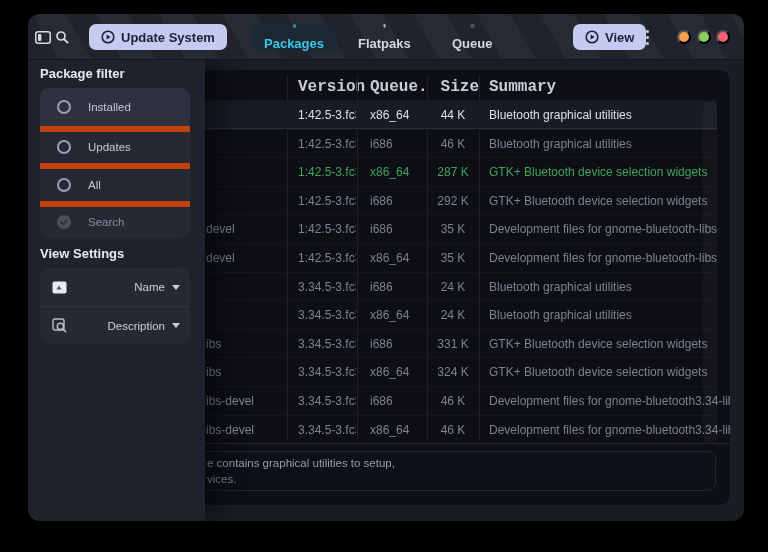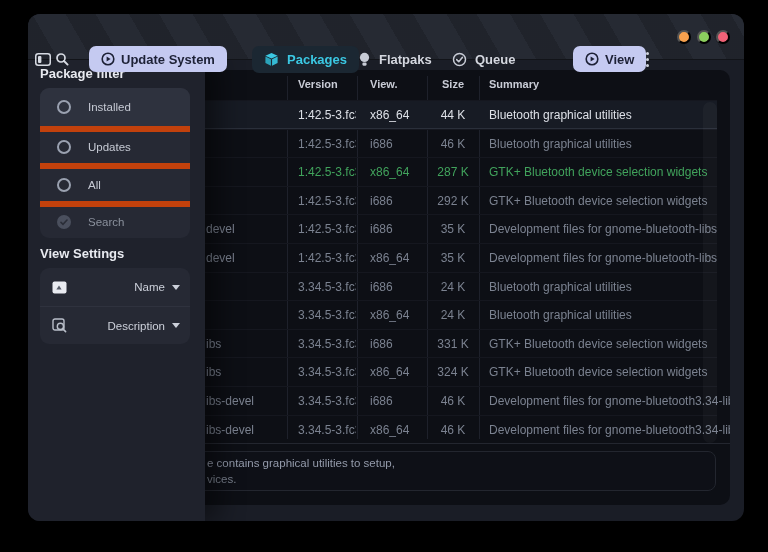--- a/index.html
+++ b/index.html
@@ -9,36 +9,36 @@
 
   
   .window { position:absolute; left:28px; top:14px; width:716px; height:507px;
     background:#1a1d26; border-radius:12px; box-shadow:0 8px 30px rgba(0,0,0,.8); }
 
   
   .headerbar { position:absolute; left:0; top:0; width:716px; height:46px;
     border-radius:12px 12px 0 0; background-color:#262a33;
     background-image:repeating-linear-gradient(60deg, rgba(0,0,0,.16) 0 26px, rgba(0,0,0,0) 26px 55px);
     border-bottom:1px solid #121419; z-index:30; }
-  .hb-item { position:absolute; display:flex; align-items:center; justify-content:center;margin-top:22px; }
+  .hb-item { position:absolute; display:flex; align-items:center; justify-content:center; }
   .icon-btn { width:24px; height:24px; top:11px; border-radius:6px; background:transparent; border:none; cursor:pointer; }
   .pill-btn { height:26px; top:10px; border-radius:7px; background:#c5caf1; color:#1d2136;
     font-size:13px; font-weight:700; display:flex; gap:6px; align-items:center; padding:0 12px; border:none; }
   .tab { height:27px; top:10px; display:flex; gap:8px; align-items:center; padding:0 12px;
-    border-radius:7px; font-size:13px; font-weight:700; color:#d4d7df; background:transparent; }
+    border-radius:7px; font-size:13px; font-weight:700; color:#d4d7df; background:transparent;flex-direction:column; }
   .tab.active { background:#1b2732; color:#3bc8e3; }
   .kebab { display:flex; flex-direction:column; gap:3px; }
   .kebab i { width:3px; height:3px; border-radius:50%; background:#d0d4de; }
   .wdot { position:absolute; top:16px; width:14px; height:14px; border-radius:50%; }
 
   
   .card { position:absolute; left:8px; top:56px; width:694px; height:435px;
     background:#0d0f15; border-radius:10px; z-index:5; overflow:hidden; }
   .thead { position:absolute; left:0; top:0; width:100%; height:30px;
-    font-size:11px; font-weight:700; color:#c9ccd6; }
+    font-size:16px; font-weight:700; color:#c9ccd6;font-family:Liberation Mono, monospace; }
   .thead span { position:absolute; top:8px; }
   .vline { position:absolute; top:6px; bottom:66px; width:1px; background:#1e212b; }
   .trow { position:absolute; left:0; width:681px; height:28.6px; font-size:12px; color:#7b8290;
     border-top:1px solid #15171f; }
   .trow span { position:absolute; top:7px; white-space:nowrap; }
   .trow .name { left:170px; }
   .trow .ver  { left:262px; width:58px; overflow:hidden; }
   .trow .arch { left:334px;text-align:right; }
   .trow .size { left:391px; width:52px; text-align:center; }
   .trow .sum  { left:453px; }
@@ -147,22 +147,22 @@
 
       <button class="wdot" style="left: 649px; background: rgb(247, 161, 78);"></button>
       <button class="wdot" style="left: 669px; background: rgb(140, 207, 94);"></button>
       <button class="wdot" style="left: 688px; background: rgb(241, 98, 119);"></button>
     </div>
 
     <div class="card">
 
       <div class="thead">
         <span style="left:262px;">Version</span>
-        <span style="left:334px;">View.</span>
-        <span style="left:391px; width:52px; text-align:center;">Size</span>
+        <span style="left:334px;">Queue.</span>
+        <span style="left:391px; width:52px; text-align:right;">Size</span>
         <span style="left:453px;">Summary</span>
       </div>
       <div class="vline" style="left:251px;"></div>
       <div class="vline" style="left:321px;"></div>
       <div class="vline" style="left:391px;"></div>
       <div class="vline" style="left:443px;"></div>
 
       <div class="trow sel" style="top:30px;">
         <span class="name"></span>
         <span class="ver">1:42.5-3.fc38</span>

